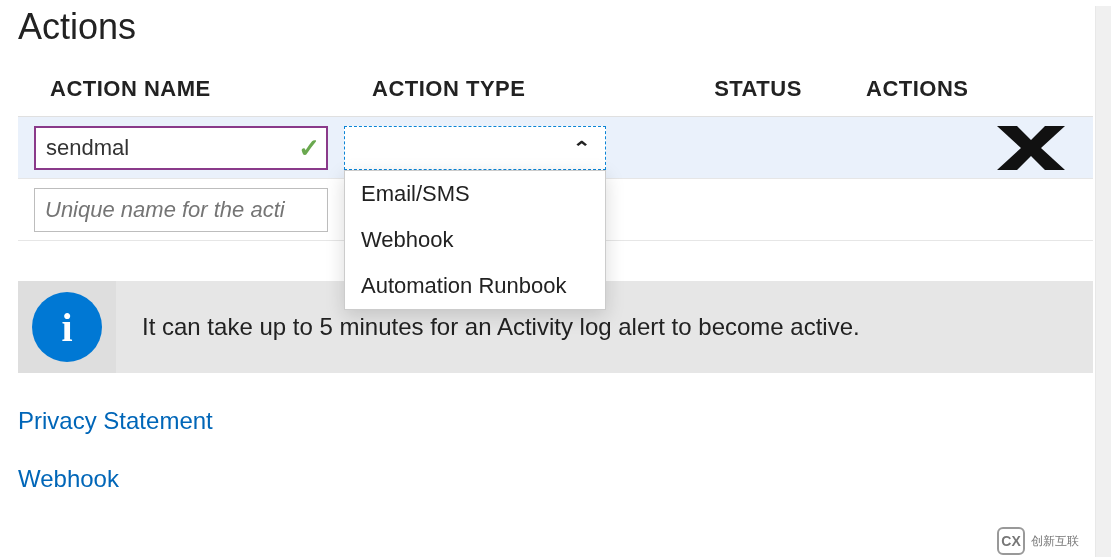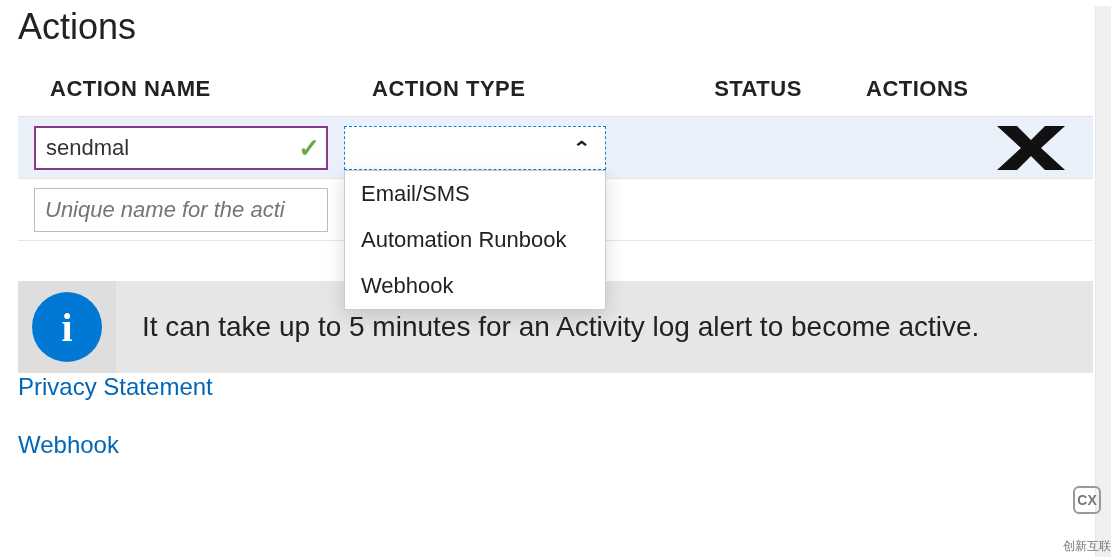--- a/index.html
+++ b/index.html
@@ -24,24 +24,24 @@
   .dropdown { position: absolute; top: 44px; left: 0; width: 262px; background: #fff; border: 1px solid #ccc; box-shadow: 0 6px 18px rgba(0,0,0,0.15); z-index: 10; }
   .dropdown-item { padding: 10px 16px; font-size: 22px; cursor: pointer; }
   .delete-icon { margin-left: auto; margin-right: 24px; }
   .delete-icon svg { width: 76px; height: 52px; display: block; }
   .row-new { padding-top: 8px; padding-bottom: 8px; }
   .input-placeholder { width: 294px; height: 44px; border: 1px solid #bdbdbd; font-size: 22px; font-style: italic; color: #c2410c; padding: 4px 10px; font-family: inherit; background: #fff; }
   .info-box { display: flex; align-items: center; background: #e6e6e6; height: 92px; margin-top: 40px; }
   .info-tile { width: 98px; height: 92px; background: #dedede; display: flex; align-items: center; justify-content: center; }
   .info-circle { width: 70px; height: 70px; border-radius: 50%; background: #0078d4; display: flex; align-items: center; justify-content: center; }
   .info-i { color: #fff; font-family: Georgia, serif; font-size: 40px; font-weight: 700; }
-  .info-text { font-size: 28px; padding-left: 26px; color: #222; }
-  .links { }
+  .info-text { font-size: 24px; padding-left: 26px; color: #222; }
+  .links { margin-top: 34px; }
   .link { display: block; color: #0066b8; font-size: 24px; text-decoration: none; margin-bottom: 30px; cursor: pointer; }
-  .watermark { position: absolute; right: 0; bottom: 8px; font-size: 12px; color: #777; display: flex; align-items: center; gap: 24px; pointer-events: none; flex-direction: column; }
+  .watermark { position: absolute; right: 32px; bottom: 8px; font-size: 12px; color: #777; display: flex; align-items: center; gap: 6px; pointer-events: none; }
   .watermark .wm-logo { width: 28px; height: 28px; border: 2px solid #999; border-radius: 6px; display: flex; align-items: center; justify-content: center; font-weight: 700; color: #777; font-size: 14px; }
 </style>
 </head>
 <body>
 
 <div class="page">
   <div class="scroll-bar"></div>
 
   <h1 class="page-title">Actions</h1>
 
@@ -57,22 +57,22 @@
       <input class="input-name" type="text" value="sendmal" style="">
       <span class="checkmark">✓</span>
     </div>
 
     <div class="select-wrap">
       <div class="select-box">
         <span class="chevron">⌃</span>
       </div>
       <div class="dropdown">
         <div class="dropdown-item">Email/SMS</div>
+        <div class="dropdown-item">Webhook</div>
         <div class="dropdown-item">Automation Runbook</div>
-        <div class="dropdown-item">Webhook</div>
       </div>
     </div>
 
     <div class="delete-icon">
       <svg viewBox="0 0 76 52">
         <polygon points="4,4 24,4 38,18 52,4 72,4 48,26 72,48 52,48 38,34 24,48 4,48 28,26" fill="#111"></polygon>
       </svg>
     </div>
   </div>
 

